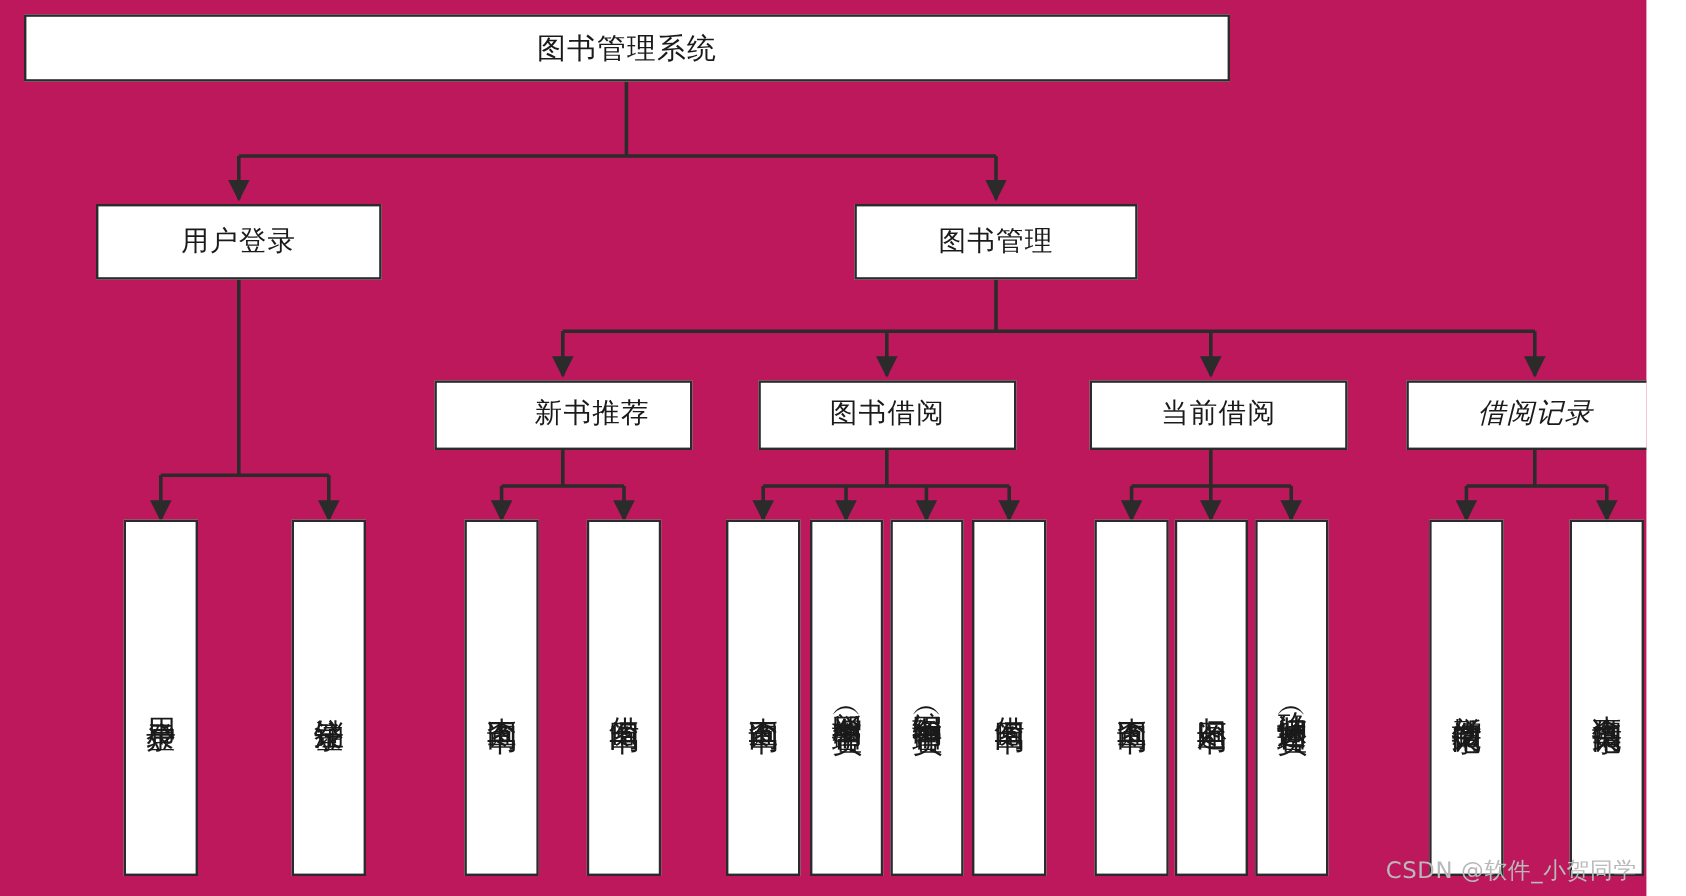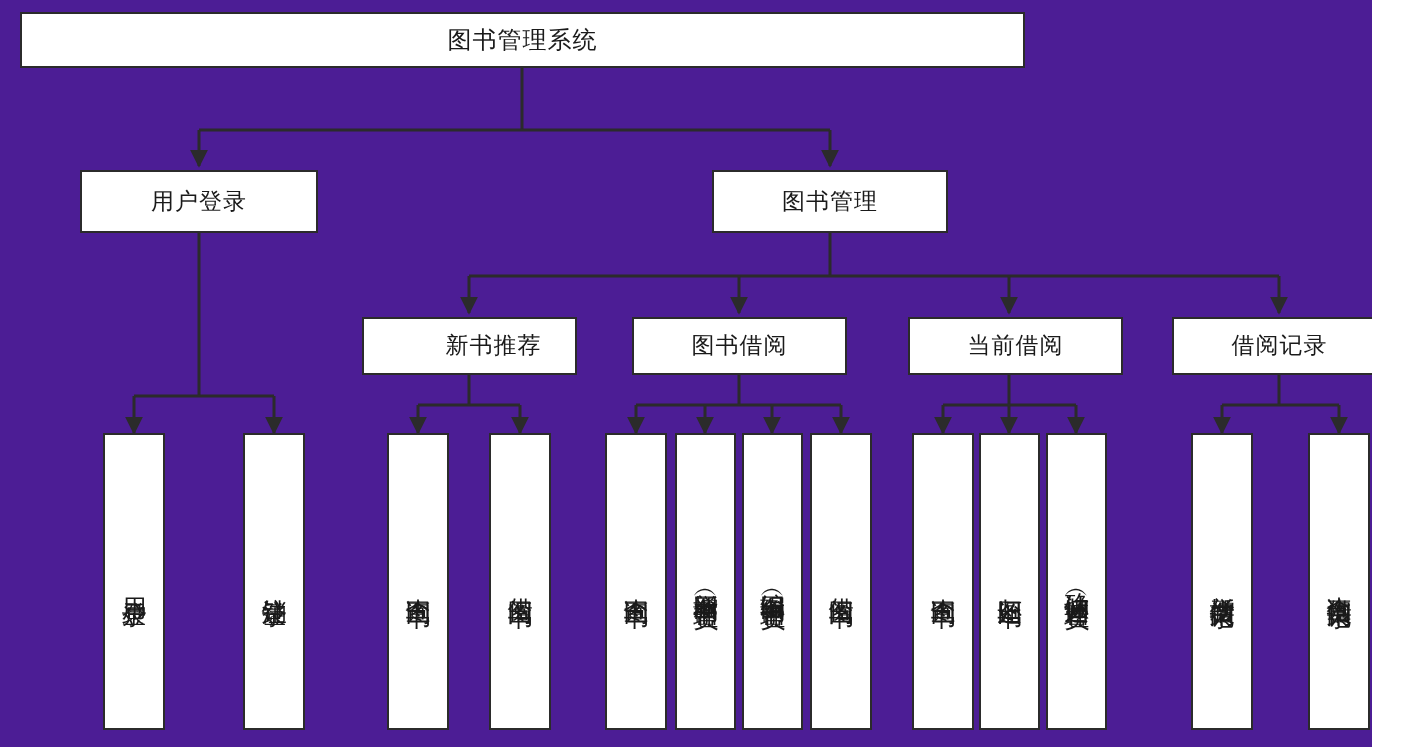--- a/index.html
+++ b/index.html
@@ -8,21 +8,21 @@
     padding: 0;
     background: #ffffff;
   }
   body {
     font-family: "DejaVu Sans", "Liberation Sans", sans-serif;
   }
   #diagram-root {
     position: relative;
     width: 1372px;
     height: 747px;
-    background: #4c1d95;
+    background: #be185d;
     overflow: hidden;
   }
   #edge-layer {
     position: absolute;
     left: 0;
     top: 0;
     width: 1405px;
     height: 747px;
     pointer-events: none;
   }
@@ -142,21 +142,21 @@
 
   <div class="node node-h" style="left:362px; top:317px; width:215px; height:58px;padding-left:48px;">
     <span>新书推荐</span>
   </div>
   <div class="node node-h" style="left:632px; top:317px; width:215px; height:58px;">
     <span>图书借阅</span>
   </div>
   <div class="node node-h" style="left:908px; top:317px; width:215px; height:58px;">
     <span>当前借阅</span>
   </div>
-  <div class="node node-h" style="left:1172px; top:317px; width:215px; height:58px;">
+  <div class="node node-h" style="left:1172px; top:317px; width:215px; height:58px;font-style:italic;">
     <span>借阅记录</span>
   </div>
 
   <div class="node node-v" style="left:103px; top:433px; width:62px; height:297px;">
     <span class="vtext">用户登录</span>
   </div>
   <div class="node node-v" style="left:243px; top:433px; width:62px; height:297px;">
     <span class="vtext">注销登录</span>
   </div>
 
@@ -190,14 +190,15 @@
     <span class="vtext">确认归还（管理员）</span>
   </div>
 
   <div class="node node-v" style="left:1191px; top:433px; width:62px; height:297px;">
     <span class="vtext">新增借阅记录</span>
   </div>
   <div class="node node-v" style="left:1308px; top:433px; width:62px; height:297px;">
     <span class="vtext">查询借阅记录</span>
   </div>
 
+  <div class="watermark">CSDN @软件_小贺同学</div>
 
 </div>
 
 </body></html>

